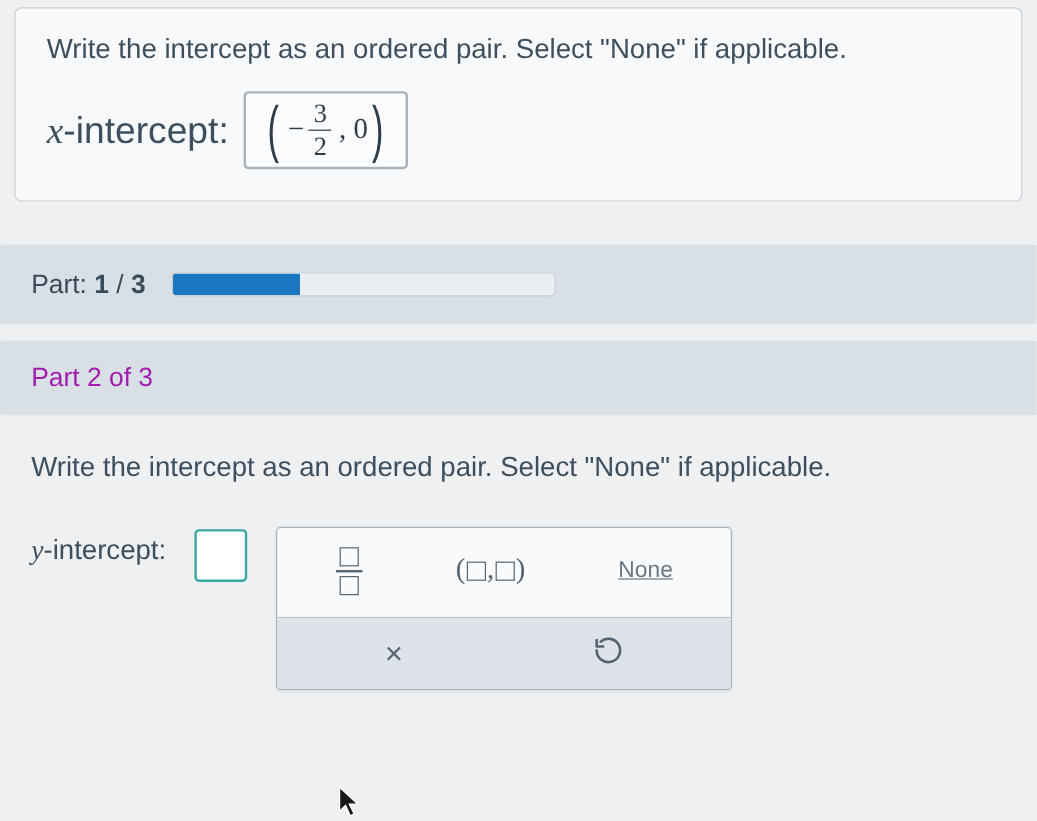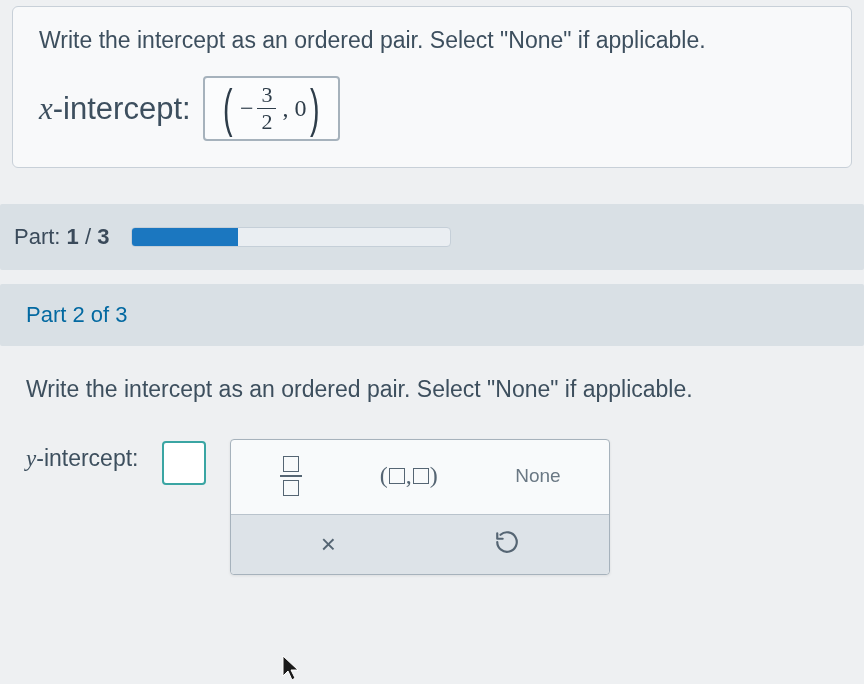--- a/index.html
+++ b/index.html
@@ -90,21 +90,21 @@
     .fraction .den {
       padding: 2px 4px 0 4px;
     }
     .pair-rest {
       font-size: 24px;
       margin-left: 2px;
     }
 
     .progress-band {
       background: #d9e0e5;
-      padding: 20px 14px;
+      padding: 20px 26px;
       margin: 36px 0 4px 0;
       display: flex;
       align-items: center;
       gap: 22px;
       border-radius: 2px;
     }
     .progress-label {
       font-size: 22px;
       color: #3a4a5a;
     }
@@ -123,21 +123,21 @@
       height: 100%;
       width: 33.3%;
       background: #1b77c0;
     }
 
     .part-band {
       background: #d9e0e5;
       padding: 18px 26px;
       margin: 14px 0 0 0;
       font-size: 22px;
-      color: #0369a1;
+      color: #a21caf;
       border-radius: 2px;
     }
 
     .question-area {
       padding: 30px 26px 10px 26px;
     }
     .instruction2 {
       font-size: 23px;
       color: #3d4f5e;
       margin-bottom: 36px;
@@ -212,20 +212,21 @@
       width: 16px;
       height: 16px;
       border: 1.5px solid #556573;
       display: inline-block;
       margin: 0 1px;
     }
     .pbtn-none {
       font-size: 19px;
       font-family: Arial, sans-serif;
       color: #6a7884;
+      text-decoration: underline;
     }
     .palette-bottom {
       background: #dde3e8;
       border-top: 1px solid #b9c3cc;
       display: flex;
       align-items: center;
       justify-content: space-around;
       padding: 14px 10px;
       border-radius: 0 0 4px 4px;
     }

